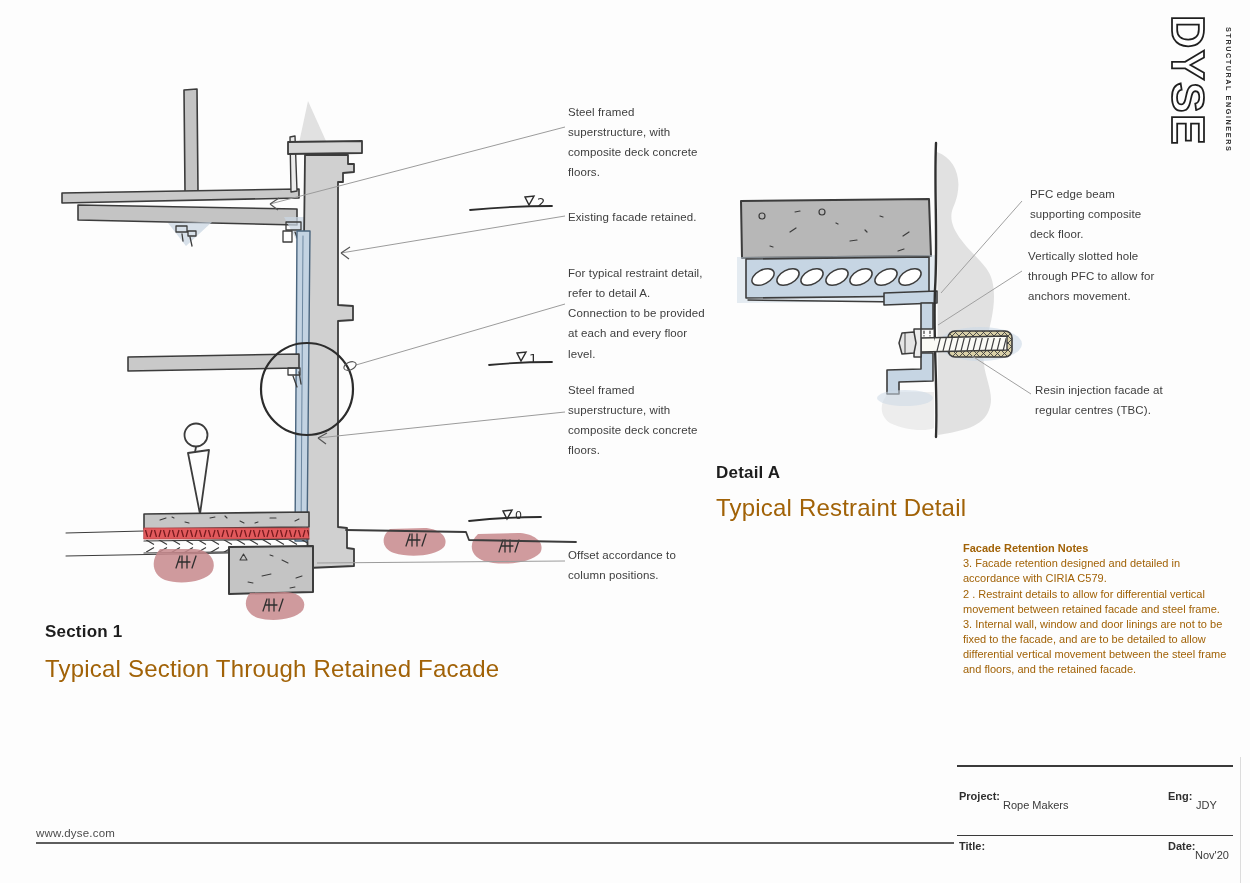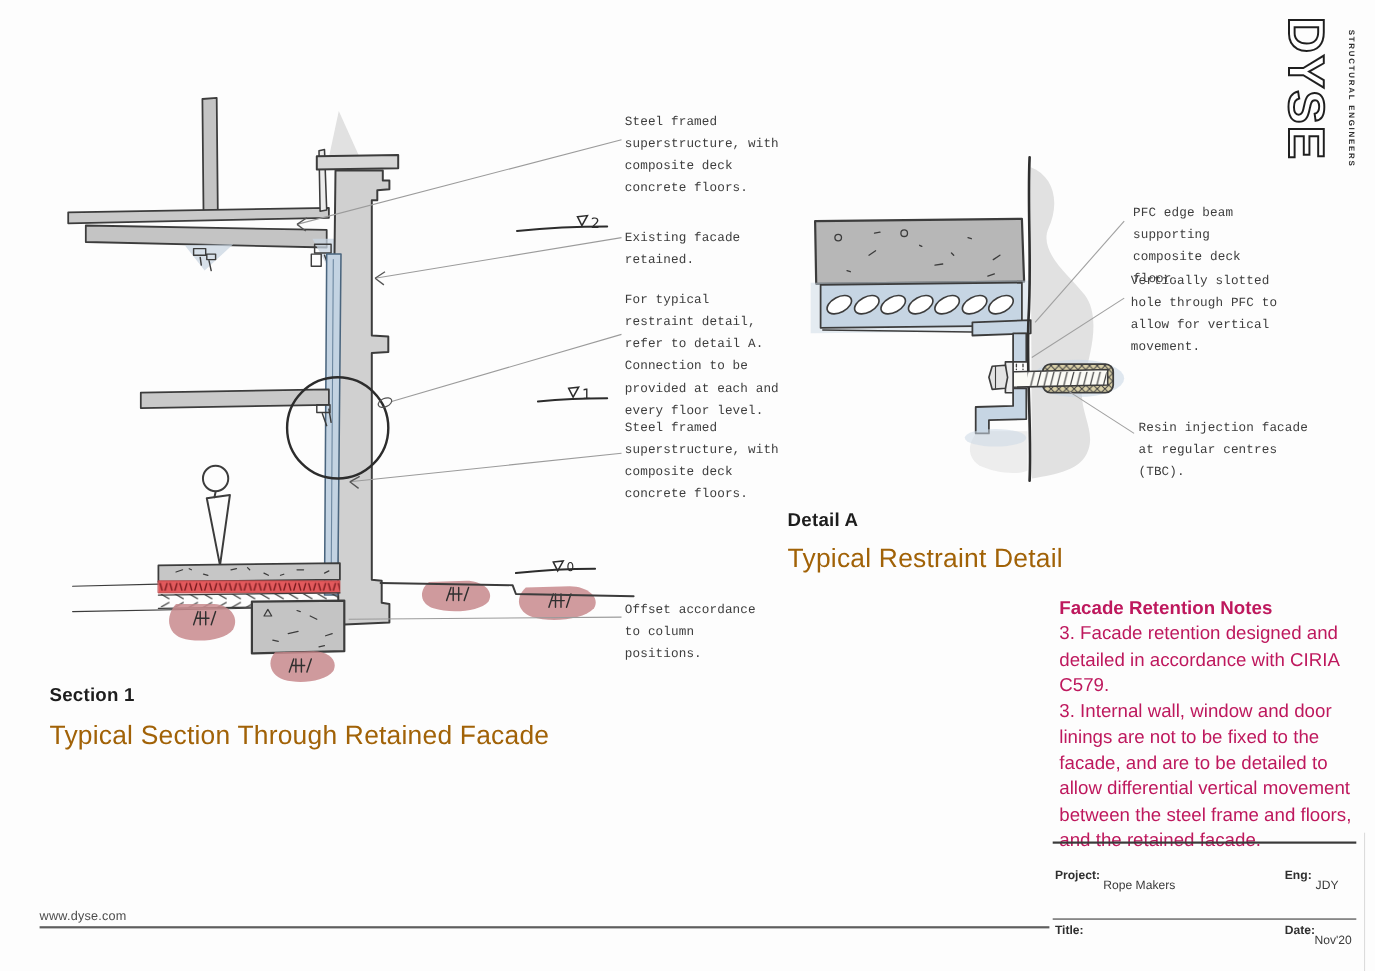--- a/index.html
+++ b/index.html
@@ -3,25 +3,25 @@
 <meta charset="utf-8">
 <style>
   html,body{margin:0;padding:0;}
   body{
     width:1250px;height:883px;position:relative;background:#fdfdfd;
     font-family:"Liberation Sans","DejaVu Sans",sans-serif;color:#3d3d3d;
     overflow:hidden;
   }
   .abs{position:absolute;}
   .annot{
-    font-size:11.5px;line-height:1.75;color:#3d3d3d;letter-spacing:.1px;font-family:Liberation Mono, monospace;
+    font-size:11.5px;line-height:1.75;color:#3d3d3d;letter-spacing:.1px;
   }
   .sheet-title{font-size:17px;font-weight:bold;color:#1d1d1d;letter-spacing:.2px;}
   .sheet-subtitle{font-size:24px;font-weight:normal;color:#a16207;letter-spacing:.2px;}
-  .notes{width:272px;font-size:17px;line-height:1.38;color:#be185d;}
+  .notes{width:272px;font-size:11px;line-height:1.38;color:#a16207;}
   .notes .heading{font-weight:bold;}
   .titleblock{
     left:957px;top:765px;width:276px;position:absolute;
     border-top:2px solid #3a3a3a;border-bottom:2px solid #3a3a3a;
     font-size:11px;color:#333;
   }
   .tb-row{position:relative;margin-top:20px;}
   .tb-row + .tb-row{border-top:1.5px solid #3a3a3a;}
   .tb-label{position:absolute;font-weight:bold;color:#2f2f2f;}
   .tb-value{position:absolute;color:#3a3a3a;}
@@ -230,29 +230,30 @@
 <div class="abs annot" style="left:568px;top:102px;width:144px">Steel framed superstructure, with composite deck concrete floors.</div>
 <div class="abs annot" style="left:568px;top:207px;width:160px">Existing facade retained.</div>
 <div class="abs annot" style="left:568px;top:263px;width:144px">For typical restraint detail, refer to detail A. Connection to be provided at each and every floor level.</div>
 <div class="abs annot" style="left:568px;top:380px;width:144px">Steel framed superstructure, with composite deck concrete floors.</div>
 <div class="abs annot" style="left:568px;top:545px;width:140px">Offset accordance to column positions.</div>
 
 <div class="abs sheet-title" style="left:45px;top:622px">Section 1</div>
 <div class="abs sheet-subtitle" style="left:45px;top:655px">Typical Section Through Retained Facade</div>
 
 <div class="abs annot" style="left:1030px;top:184px;width:132px">PFC edge beam supporting composite deck floor.</div>
-<div class="abs annot" style="left:1028px;top:246px;width:140px">Vertically slotted hole through PFC to allow for vertical movement.</div>
+<div class="abs annot" style="left:1028px;top:246px;width:140px">Vertically slotted hole through PFC to allow for anchors movement.</div>
 <div class="abs annot" style="left:1035px;top:380px;width:155px">Resin injection facade at regular centres (TBC).</div>
 
 <div class="abs sheet-title" style="left:716px;top:463px">Detail A</div>
 <div class="abs sheet-subtitle" style="left:716px;top:494px">Typical Restraint Detail</div>
 
 <div class="abs notes" style="left:963px;top:541px">
   <div class="heading">Facade Retention Notes</div>
   <div>3.  Facade retention designed and detailed in accordance with CIRIA C579.</div>
+  <div>2 . Restraint details to allow for differential vertical movement between retained facade and steel frame.</div>
   <div>3. Internal wall, window and door linings are not to be fixed to the facade, and are to be detailed to allow differential vertical movement between the steel frame and floors, and the retained facade.</div>
 </div>
 
 <div class="titleblock">
   <div class="tb-row" style="height:28px">
     <span class="tb-label" style="left:2px;top:3px">Project:</span>
     <span class="tb-value" style="left:46px;top:12px">Rope Makers</span>
     <span class="tb-label" style="left:211px;top:3px">Eng:</span>
     <span class="tb-value" style="left:239px;top:12px">JDY</span>
   </div>

